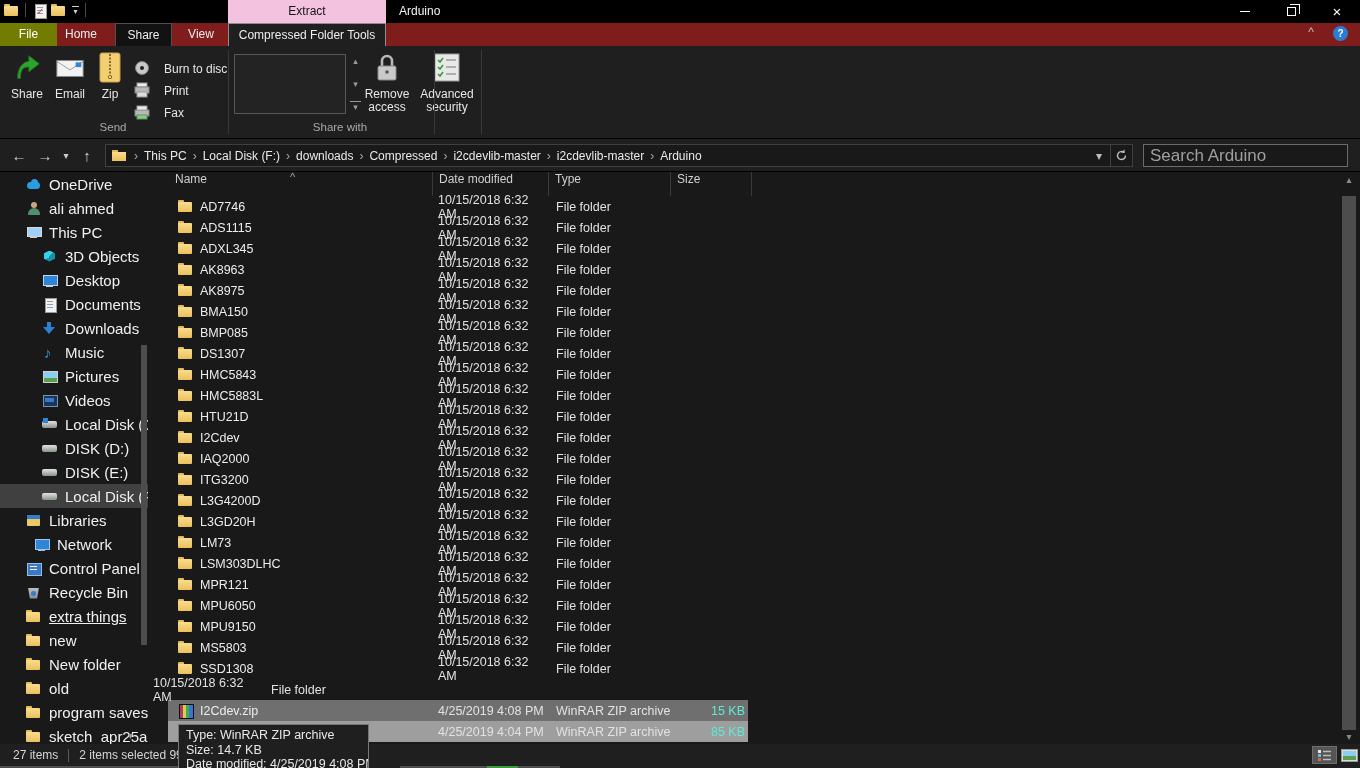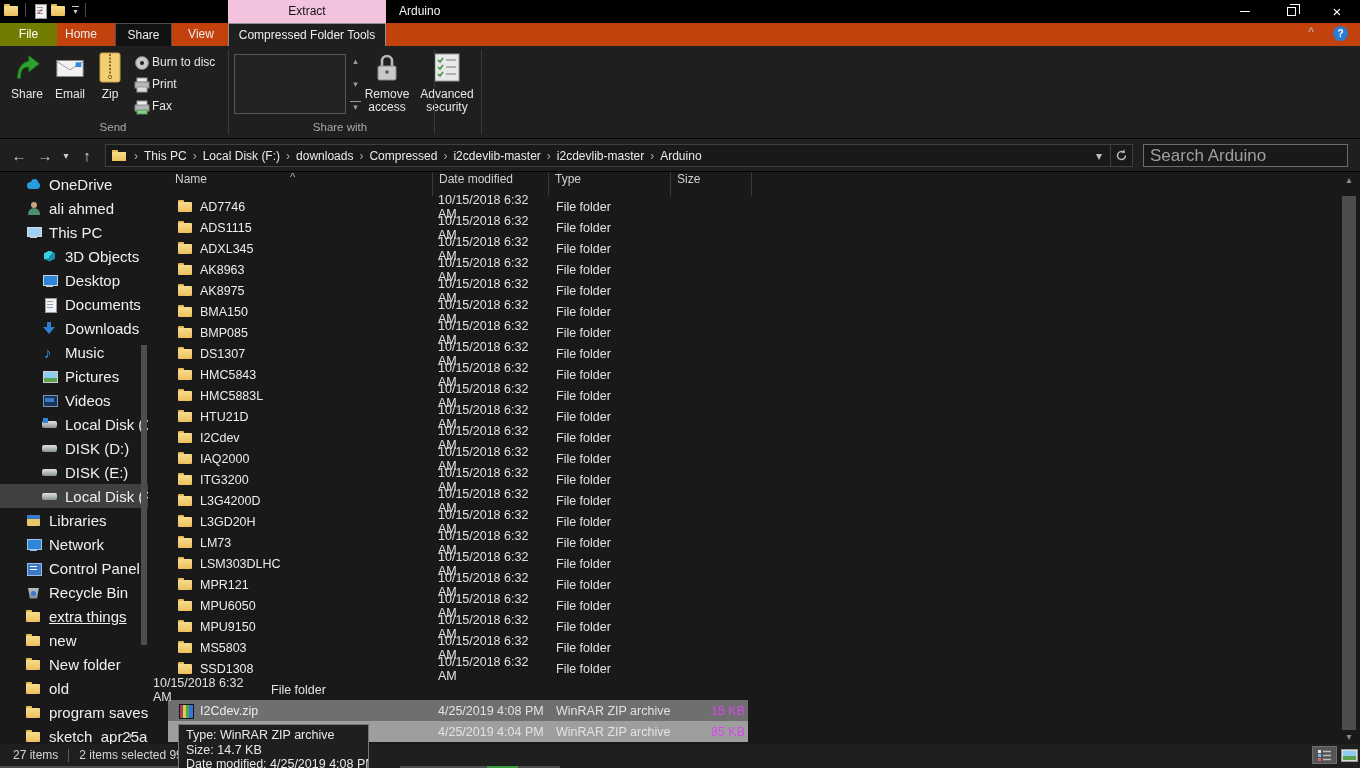--- a/index.html
+++ b/index.html
@@ -13,35 +13,35 @@
   .extract-tab{position:absolute;left:228px;top:0;width:158px;height:23px;background:#f3c2de;color:#141414;text-align:center;line-height:23px;font-size:12px}
   .win-title{position:absolute;left:399px;top:0;height:23px;line-height:23px;color:#f2f2f2}
   .winbtns{position:absolute;right:0;top:0;display:flex}
   .winbtn{width:46px;height:23px;display:flex;align-items:center;justify-content:center;color:#fff}
   .minbar{width:10px;height:1px;background:#fff;display:block}
   .restore-box{width:9px;height:9px;border:1px solid #fff;position:relative;background:#000}
   .restore-box::before{content:"";position:absolute;left:2px;top:-4px;width:9px;height:9px;border:1px solid #fff;border-bottom:none;border-left:none}
   .closex{font-size:15px;line-height:15px}
 
   
-  #menubar{position:absolute;left:0;top:23px;width:1360px;height:23px;background:#c2410c}
+  #menubar{position:absolute;left:0;top:23px;width:1360px;height:23px;background:#7f1d1d}
   .mtab{position:absolute;top:0;height:23px;text-align:center;line-height:22px;color:#ededed;font-size:12px}
   .mtab.file{left:0;width:57px;background:#727c00;color:#fff}
   .mtab.home{left:57px;width:48px}
   .mtab.share{left:115px;width:57px;background:#121212;border:1px solid #4f4f4f;border-bottom:none}
   .mtab.view{left:172px;width:58px}
   .mtab.tools{left:228px;width:158px;background:#1f1f1f;border:1px solid #8f8f8f;border-bottom:none}
   .ribbon-collapse{position:absolute;right:40px;top:25px;color:#bdbdbd;font-size:12px;width:18px;text-align:center}
   .help-circle{position:absolute;right:12px;top:26px;width:15px;height:15px;border-radius:50%;background:#2b7cd3;color:#fff;font-weight:bold;font-size:10px;text-align:center;line-height:15px}
 
   
   #ribbon{position:absolute;left:0;top:46px;width:1360px;height:93px;background:#1f1f1f;border-bottom:1px solid #000}
   .bigbtn{position:absolute;top:6px;height:108px;display:flex;flex-direction:column;align-items:center;gap:4px;color:#e6e6e6}
   .bigbtn .lbl{font-size:12px;text-align:center;line-height:13px}
-  .smallbtn{position:absolute;left:134px;height:21px;display:flex;align-items:flex-start;gap:2px;color:#e6e6e6}
+  .smallbtn{position:absolute;left:134px;height:21px;display:flex;align-items:flex-end;gap:14px;color:#e6e6e6}
   .grouplabel{position:absolute;top:75px;font-size:11.5px;color:#a9a9a9;text-align:center}
   .gsep{position:absolute;top:4px;height:84px;width:1px;background:#3a3a3a}
   .sharewith-box{position:absolute;left:234px;top:8px;width:112px;height:60px;background:#232323;border:1px solid #565656}
   .lb-arrow{position:absolute;left:350px;width:11px;height:11px;color:#9a9a9a;font-size:9px;text-align:center;line-height:11px}
   .lb-arrow.more{border-top:1px solid #9a9a9a}
 
   
   #navbar{position:absolute;left:0;top:139px;width:1360px;height:33px;background:#1f1f1f;border-bottom:1px solid #000}
   .navglyph{position:absolute;top:0;height:33px;display:flex;align-items:center;justify-content:center;color:#cfcfcf;font-size:15px}
   .addressbox{position:absolute;left:105px;top:5px;width:1028px;height:23px;background:#191919;border:1px solid #3f3f3f;display:flex;align-items:center}
@@ -68,21 +68,21 @@
   .hc-date{width:116px}
   .hc-type{width:122px}
   .hc-size{width:81px}
   .sortcaret{position:absolute;left:142px;top:-1px;color:#b0b0b0;font-size:11px}
   #rows{position:absolute;left:0;top:24px;right:0;bottom:0}
   .frow{position:relative;height:21px;display:flex;align-items:center;font-size:12.5px;color:#ececec}
   .frow .cell{position:relative;z-index:1;display:flex;align-items:center;height:100%}
   .c-name{width:285px;padding-left:30px;gap:7px}
   .c-date{width:116px;padding-left:5px;color:#e2e2e2}
   .c-type{width:122px;padding-left:7px;color:#e2e2e2}
-  .c-size{width:81px;justify-content:flex-end;padding-right:7px;color:#d946ef}
+  .c-size{width:81px;justify-content:flex-end;padding-right:7px;color:#5eead4}
   .frow.sel::before{content:"";position:absolute;left:20px;width:580px;top:0;bottom:0;background:#6f6f6f}
   .frow.sel.lighter::before{background:#9e9e9e}
 
   .vscroll{position:absolute;right:0;top:0;width:22px;height:572px;background:#191919}
   .vthumb{position:absolute;left:4px;right:4px;top:24px;bottom:14px;background:#4d4d4d}
   .varrow{position:absolute;left:0;width:22px;text-align:center;color:#8a8a8a;font-size:10px}
 
   
   #statusbar{position:absolute;left:0;top:744px;width:1360px;height:22px;background:#1f1f1f;color:#d6d6d6;font-size:12px}
   .st-left{position:absolute;left:13px;top:0;height:22px;display:flex;align-items:center;gap:10px}
@@ -347,21 +347,21 @@
         <span>DISK (E:)</span>
       </div>
       <div class="side-item sel" style="padding-left: 42px;">
         <span class="ic ic-drive"></span>
         <span>Local Disk (F:)</span>
       </div>
       <div class="side-item" style="padding-left: 26px;">
         <span class="ic ic-library"></span>
         <span>Libraries</span>
       </div>
-      <div class="side-item" style="padding-left: 26px;">
+      <div class="side-item" style="padding-left: 34px;">
         <span class="ic ic-network"></span>
         <span>Network</span>
       </div>
       <div class="side-item" style="padding-left: 26px;">
         <span class="ic ic-controlpanel"></span>
         <span>Control Panel</span>
       </div>
       <div class="side-item" style="padding-left: 26px;">
         <span class="ic ic-recycle"></span>
         <span>Recycle Bin</span>

